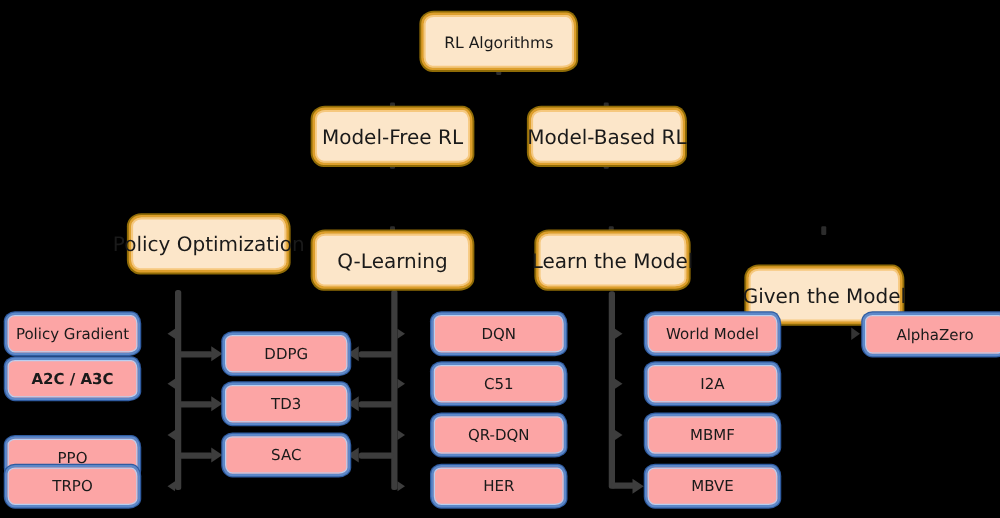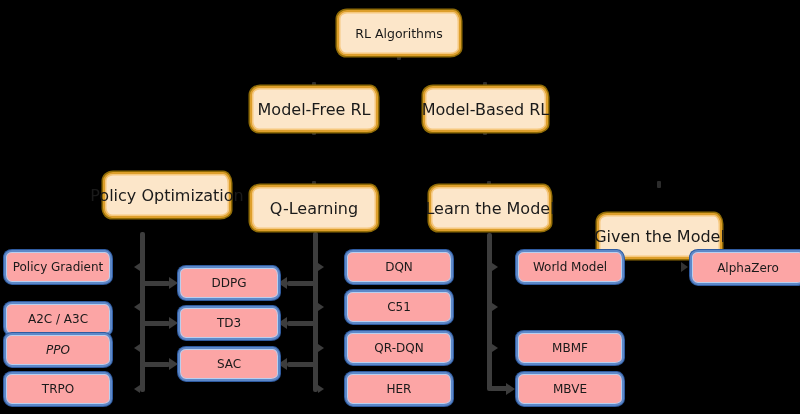--- a/index.html
+++ b/index.html
@@ -19,22 +19,22 @@
   
   .n-root{left:337px;top:10px;width:124px;}
   .n-mf{left:250px;top:86px;width:128px;}
   .n-mb{left:423px;top:86px;width:125px;}
   .n-po{left:75px;top:172px;width:128px;margin-left:28px;}
   .n-ql{left:250px;top:185px;width:128px;}
   .n-lm{left:429px;top:185px;width:122px;}
   .n-gm{left:597px;top:185px;width:125px;margin-top:28px;}
   
   .n-pg{left:4px;top:250px;width:108px;}
-  .n-a2c{left:4px;top:302px;width:108px;}
-  .n-ppo{left:4px;top:333px;width:108px;font-style:italic;}
+  .n-a2c{left:4px;top:286px;width:108px;font-weight:bold;}
+  .n-ppo{left:4px;top:349px;width:108px;}
   .n-trpo{left:4px;top:372px;width:108px;}
   .n-ddpg{left:178px;top:266px;width:102px;}
   .n-td3{left:178px;top:306px;width:102px;text-align:center;}
   .n-sac{left:178px;top:347px;width:102px;}
   .n-dqn{left:345px;top:250px;width:108px;}
   .n-c51{left:345px;top:290px;width:108px;}
   .n-qrdqn{left:345px;top:331px;width:108px;}
   .n-her{left:345px;top:372px;width:108px;}
   .n-wm{left:516px;top:250px;width:108px;}
   .n-i2a{left:516px;top:290px;width:108px;}
@@ -137,17 +137,18 @@
   <div class="node leaf n-ppo">PPO</div>
   <div class="node leaf n-trpo">TRPO</div>
   <div class="node leaf n-ddpg">DDPG</div>
   <div class="node leaf n-td3">TD3</div>
   <div class="node leaf n-sac">SAC</div>
   <div class="node leaf n-dqn">DQN</div>
   <div class="node leaf n-c51">C51</div>
   <div class="node leaf n-qrdqn">QR-DQN</div>
   <div class="node leaf n-her">HER</div>
   <div class="node leaf n-wm">World Model</div>
+  <div class="node leaf n-i2a">I2A</div>
   <div class="node leaf n-mbmf">MBMF</div>
   <div class="node leaf n-mbve">MBVE</div>
   <div class="node leaf n-az">AlphaZero</div>
 
 </div>
 
 </body></html>

